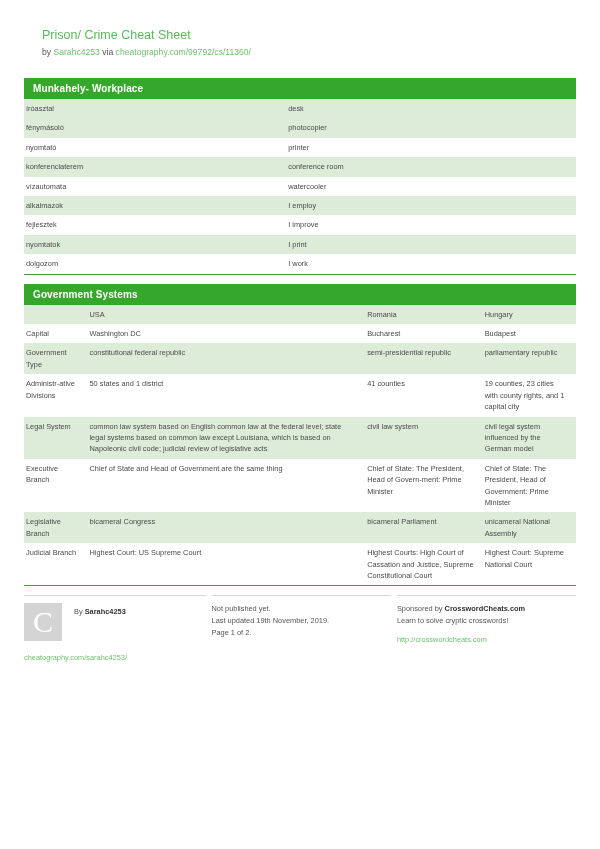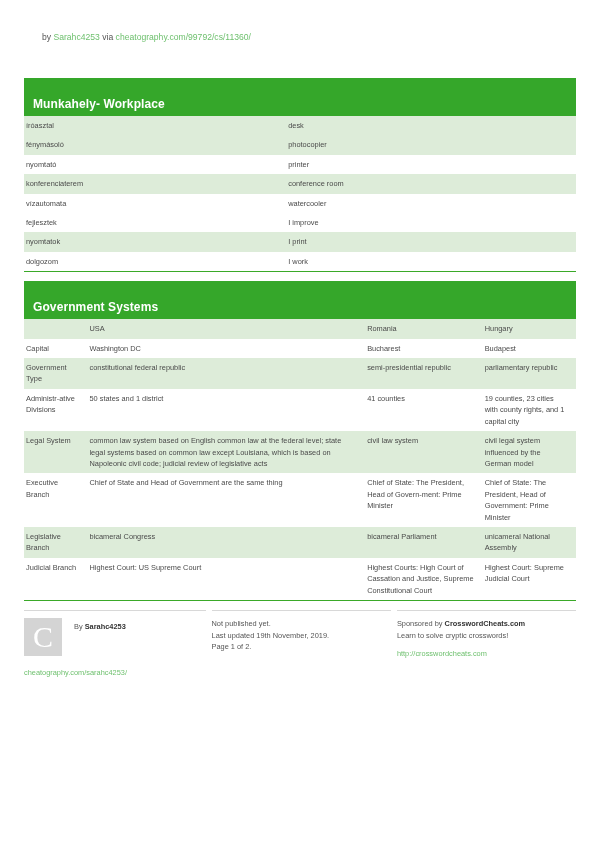--- a/index.html
+++ b/index.html
@@ -59,23 +59,23 @@
     margin-top: 3px;
   }
   .byline a { color: #6ec06e; text-decoration: none; }
 
   
   .card { margin-bottom: 9px; }
 
   .card-title {
     background: #35a72a;
     color: #ffffff;
-    font-size: 12px;
+    font-size: 10px;
     font-weight: bold;
-    padding: 19px 8px 5px 9px;
+    padding: 5px 8px 5px 9px;
     letter-spacing: 0.1px;
   }
 
   table { width: 100%; border-collapse: collapse; table-layout: fixed; }
 
   td {
     font-size: 7.4px;
     line-height: 11.4px;
     color: #4a4a4a;
     padding: 4px 8px 4px 2px;
@@ -132,20 +132,21 @@
   .spon b { color: #333333; }
   .spon-link { margin-top: 7px; }
 </style>
 </head>
 <body>
 
 <div class="page">
 
   <div class="header">
     <div class="title-block">
+      <div class="sheet-title">Prison/ Crime Cheat Sheet</div>
       <div class="byline">
         <span>by</span>
         <a href="#">Sarahc4253</a>
         <span>via</span>
         <a href="#">cheatography.com/99792/cs/11360/</a>
       </div>
     </div>
   </div>
 
   <div class="card">
@@ -168,20 +169,24 @@
             <td>nyomtató</td>
             <td>printer</td>
           </tr>
           <tr class="alt">
             <td>konferenciaterem</td>
             <td>conference room</td>
           </tr>
           <tr class="plain">
             <td>vízautomata</td>
             <td>watercooler</td>
+          </tr>
+          <tr class="alt">
+            <td>alkalmazok</td>
+            <td>I employ</td>
           </tr>
           <tr class="plain">
             <td>fejlesztek</td>
             <td>I improve</td>
           </tr>
           <tr class="alt">
             <td>nyomtatok</td>
             <td>I print</td>
           </tr>
           <tr class="plain">
@@ -241,21 +246,21 @@
           <tr class="alt">
             <td>Legislative Branch</td>
             <td>bicameral Congress</td>
             <td>bicameral Parliament</td>
             <td>unicameral National Assembly</td>
           </tr>
           <tr class="plain">
             <td>Judicial Branch</td>
             <td>Highest Court: US Supreme Court</td>
             <td>Highest Courts: High Court of Cassation and Justice, Supreme Constitutional Court</td>
-            <td>Highest Court: Supreme Judicial Court</td>
+            <td>Highest Court: Supreme National Court</td>
           </tr>
         </tbody>
     </table>
   </div>
 
   <div class="footer">
     <div class="fcol a">
       <div class="author-row">
         <div class="avatar">C</div>
         <div class="author-name">

